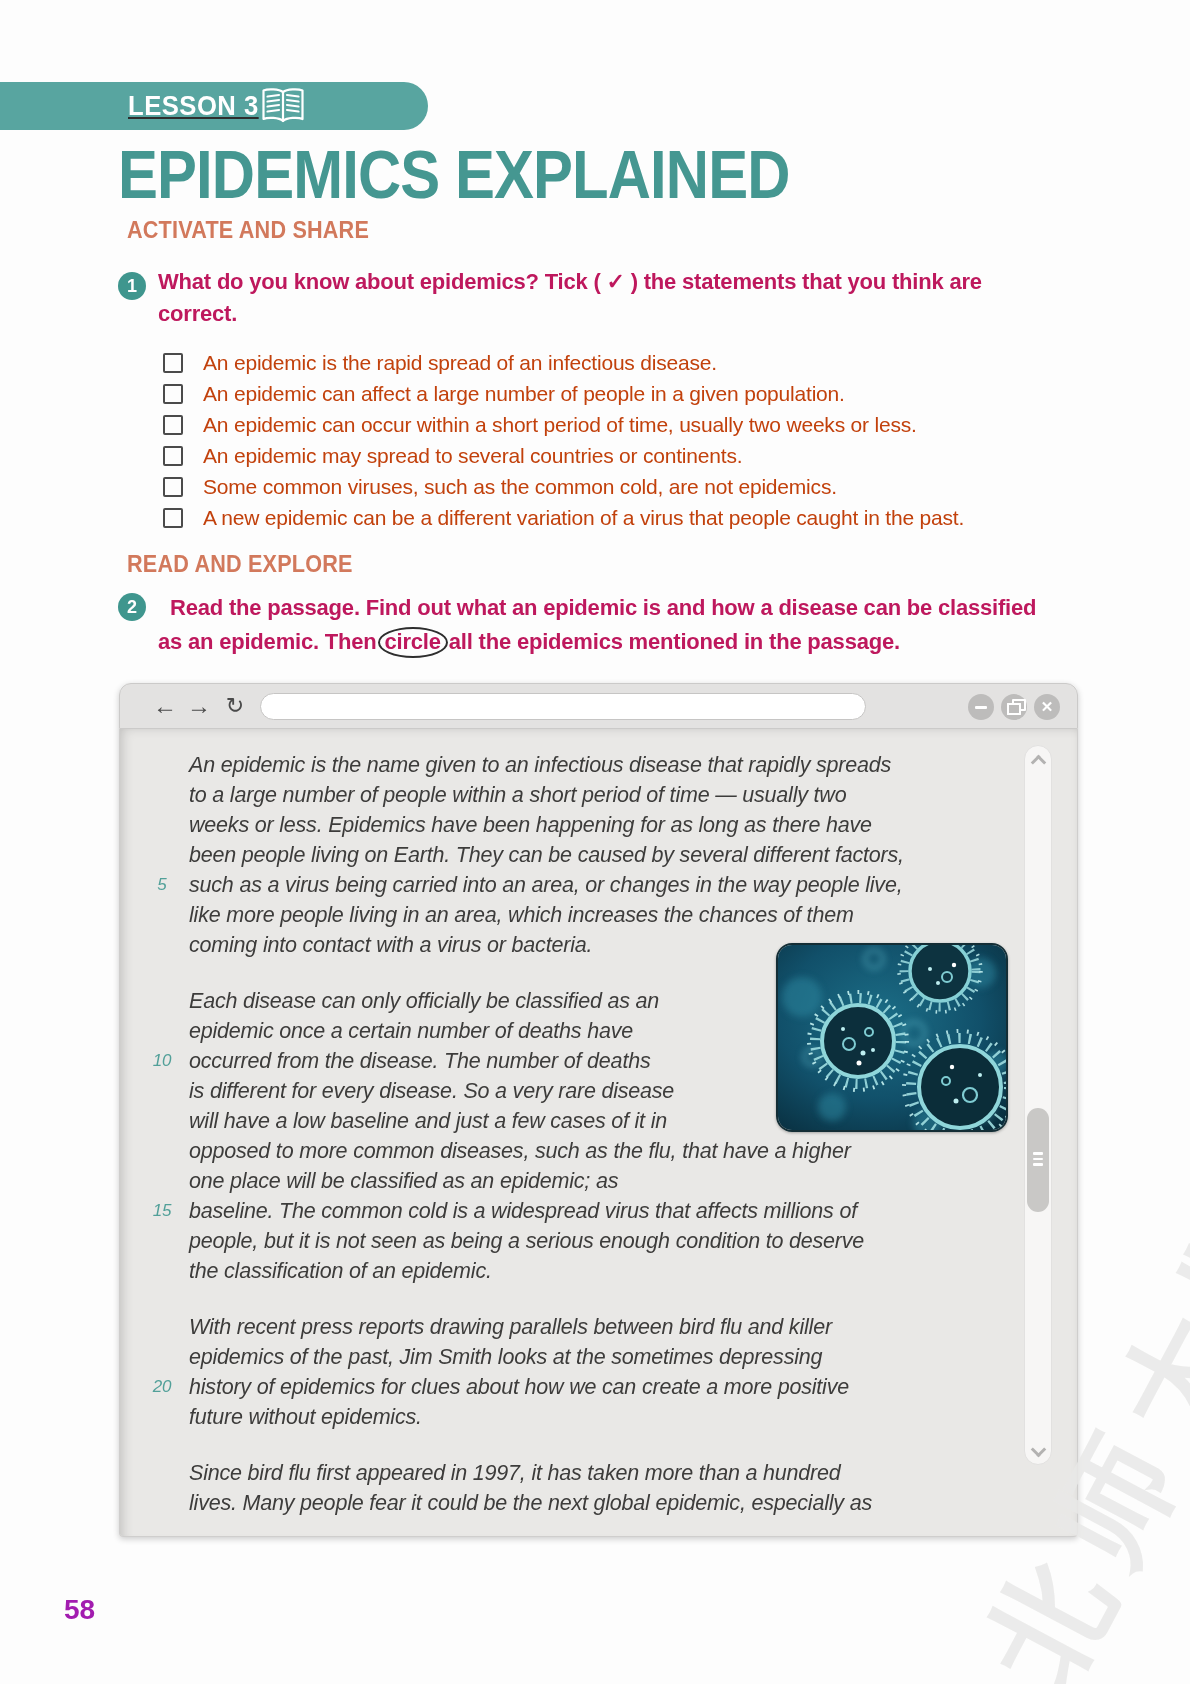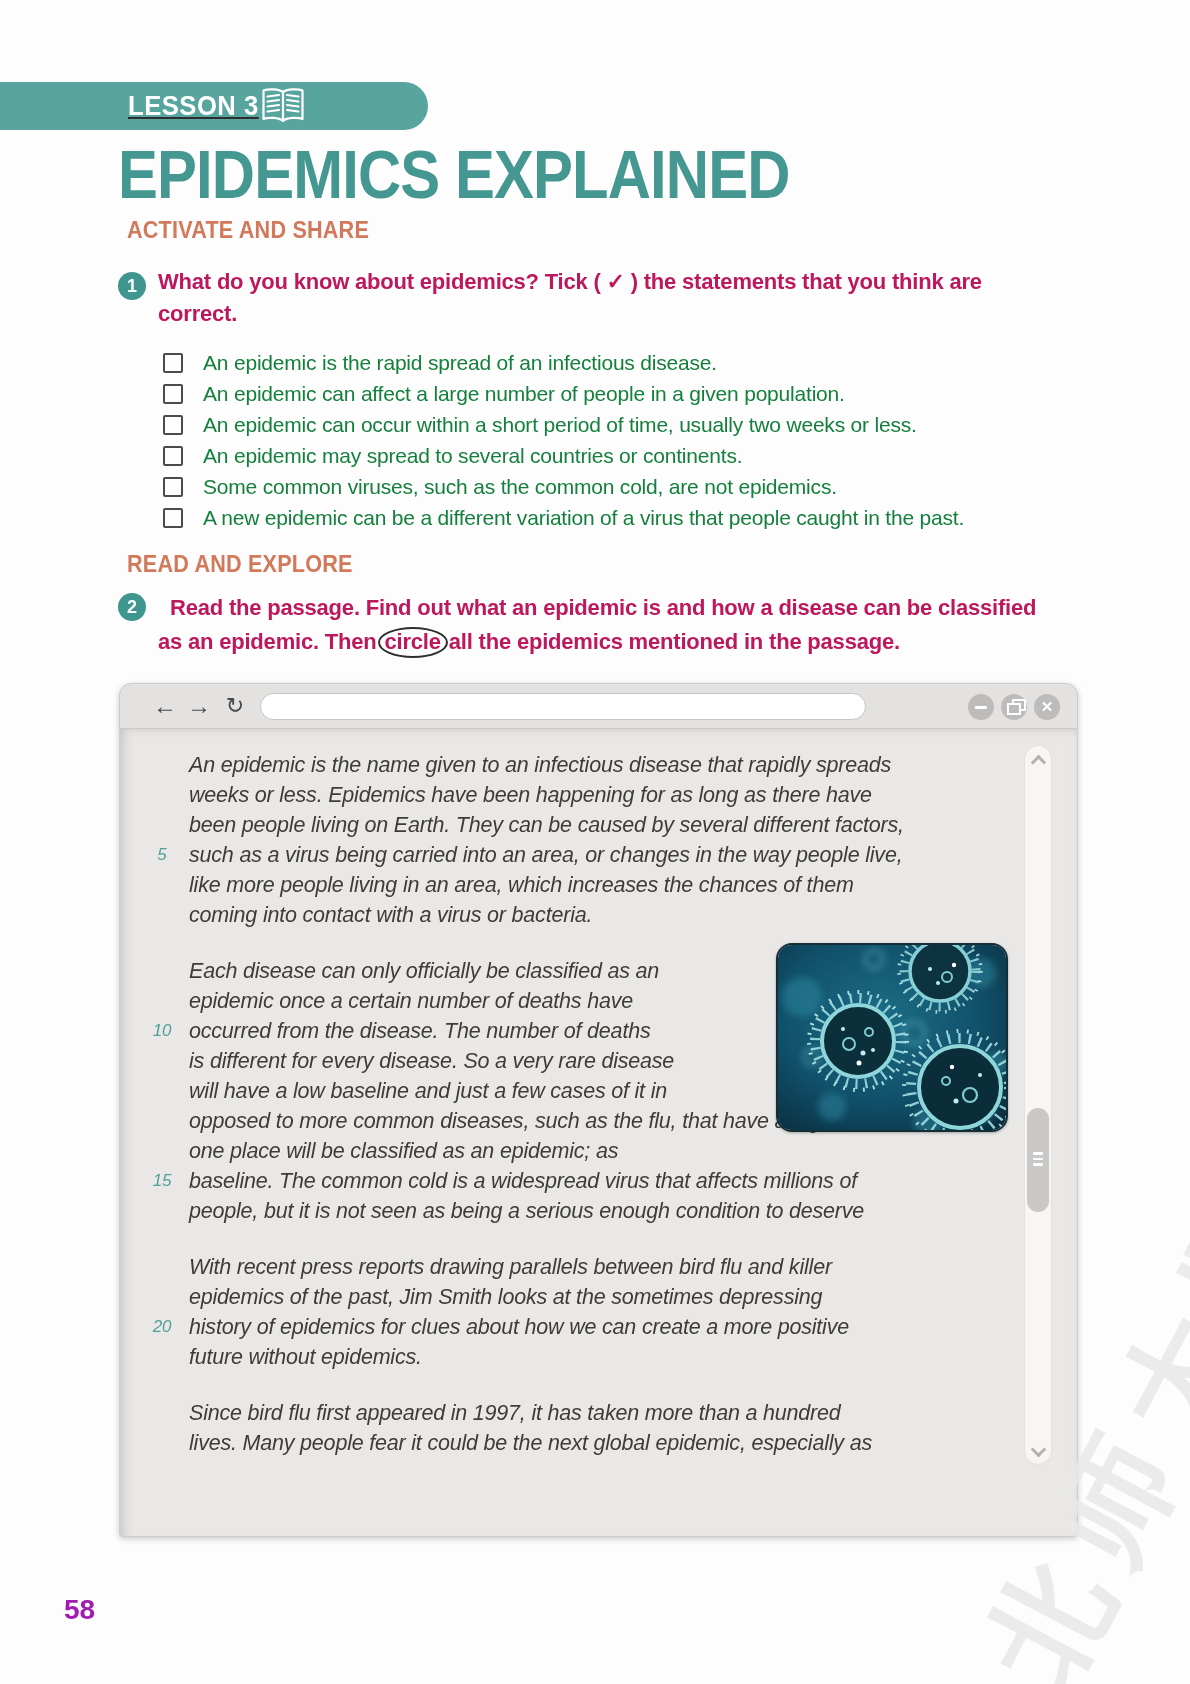--- a/index.html
+++ b/index.html
@@ -53,21 +53,21 @@
     display:inline-block; border:2.5px solid #2e2e2e; border-radius:50%;
     padding:0 5px 1px 5px; margin:0 1px;
   }
   
   .statements { position:absolute; left:163px; top:347px; }
   .stmt-row { height:31px; display:flex; align-items:center; }
   .checkbox {
     width:16px; height:16px; border:2.5px solid #4b4b4b; border-radius:2px;
     margin-right:20px; flex:0 0 auto; background:transparent;
   }
-  .stmt-text { font-size:21px; color:#15803d; white-space:nowrap; letter-spacing:-0.2px; }
+  .stmt-text { font-size:21px; color:#c2410c; white-space:nowrap; letter-spacing:-0.2px; }
   
   .browser {
     position:absolute; left:119px; top:683px; width:959px; height:854px;
     border-radius:12px 12px 4px 4px;
     box-shadow:0 2px 6px rgba(0,0,0,0.2);
   }
   .chrome {
     position:absolute; left:0; top:0; width:100%; height:46px;
     background:#e3e2e1; border:1px solid #cbcac9; box-sizing:border-box;
     border-radius:12px 12px 0 0;
@@ -220,37 +220,39 @@
           <span class="restore-glyph"></span>
         </span>
       <span class="win-btn btn-close">✕</span>
     </div>
 
     <div class="content">
 
       <div class="passage">
         <div class="para">
           <div class="pline">An epidemic is the name given to an infectious disease that rapidly spreads</div>
+          <div class="pline">to a large number of people within a short period of time — usually two</div>
           <div class="pline">weeks or less. Epidemics have been happening for as long as there have</div>
           <div class="pline">been people living on Earth. They can be caused by several different factors,</div>
           <div class="pline"><span class="lnum">5</span><span>such as a virus being carried into an area, or changes in the way people live,</span></div>
           <div class="pline">like more people living in an area, which increases the chances of them</div>
           <div class="pline">coming into contact with a virus or bacteria.</div>
         </div>
 
         <div class="para">
           <div class="pline">Each disease can only officially be classified as an</div>
           <div class="pline">epidemic once a certain number of deaths have</div>
           <div class="pline"><span class="lnum">10</span><span>occurred from the disease. The number of deaths</span></div>
           <div class="pline">is different for every disease. So a very rare disease</div>
           <div class="pline">will have a low baseline and just a few cases of it in</div>
           <div class="pline">opposed to more common diseases, such as the flu, that have a higher</div>
           <div class="pline">one place will be classified as an epidemic; as</div>
           <div class="pline"><span class="lnum">15</span><span>baseline. The common cold is a widespread virus that affects millions of</span></div>
           <div class="pline">people, but it is not seen as being a serious enough condition to deserve</div>
+          <div class="pline">the classification of an epidemic.</div>
         </div>
 
         <div class="para">
           <div class="pline">With recent press reports drawing parallels between bird flu and killer</div>
           <div class="pline">epidemics of the past, Jim Smith looks at the sometimes depressing</div>
           <div class="pline"><span class="lnum">20</span><span>history of epidemics for clues about how we can create a more positive</span></div>
           <div class="pline">future without epidemics.</div>
         </div>
 
         <div class="para">

